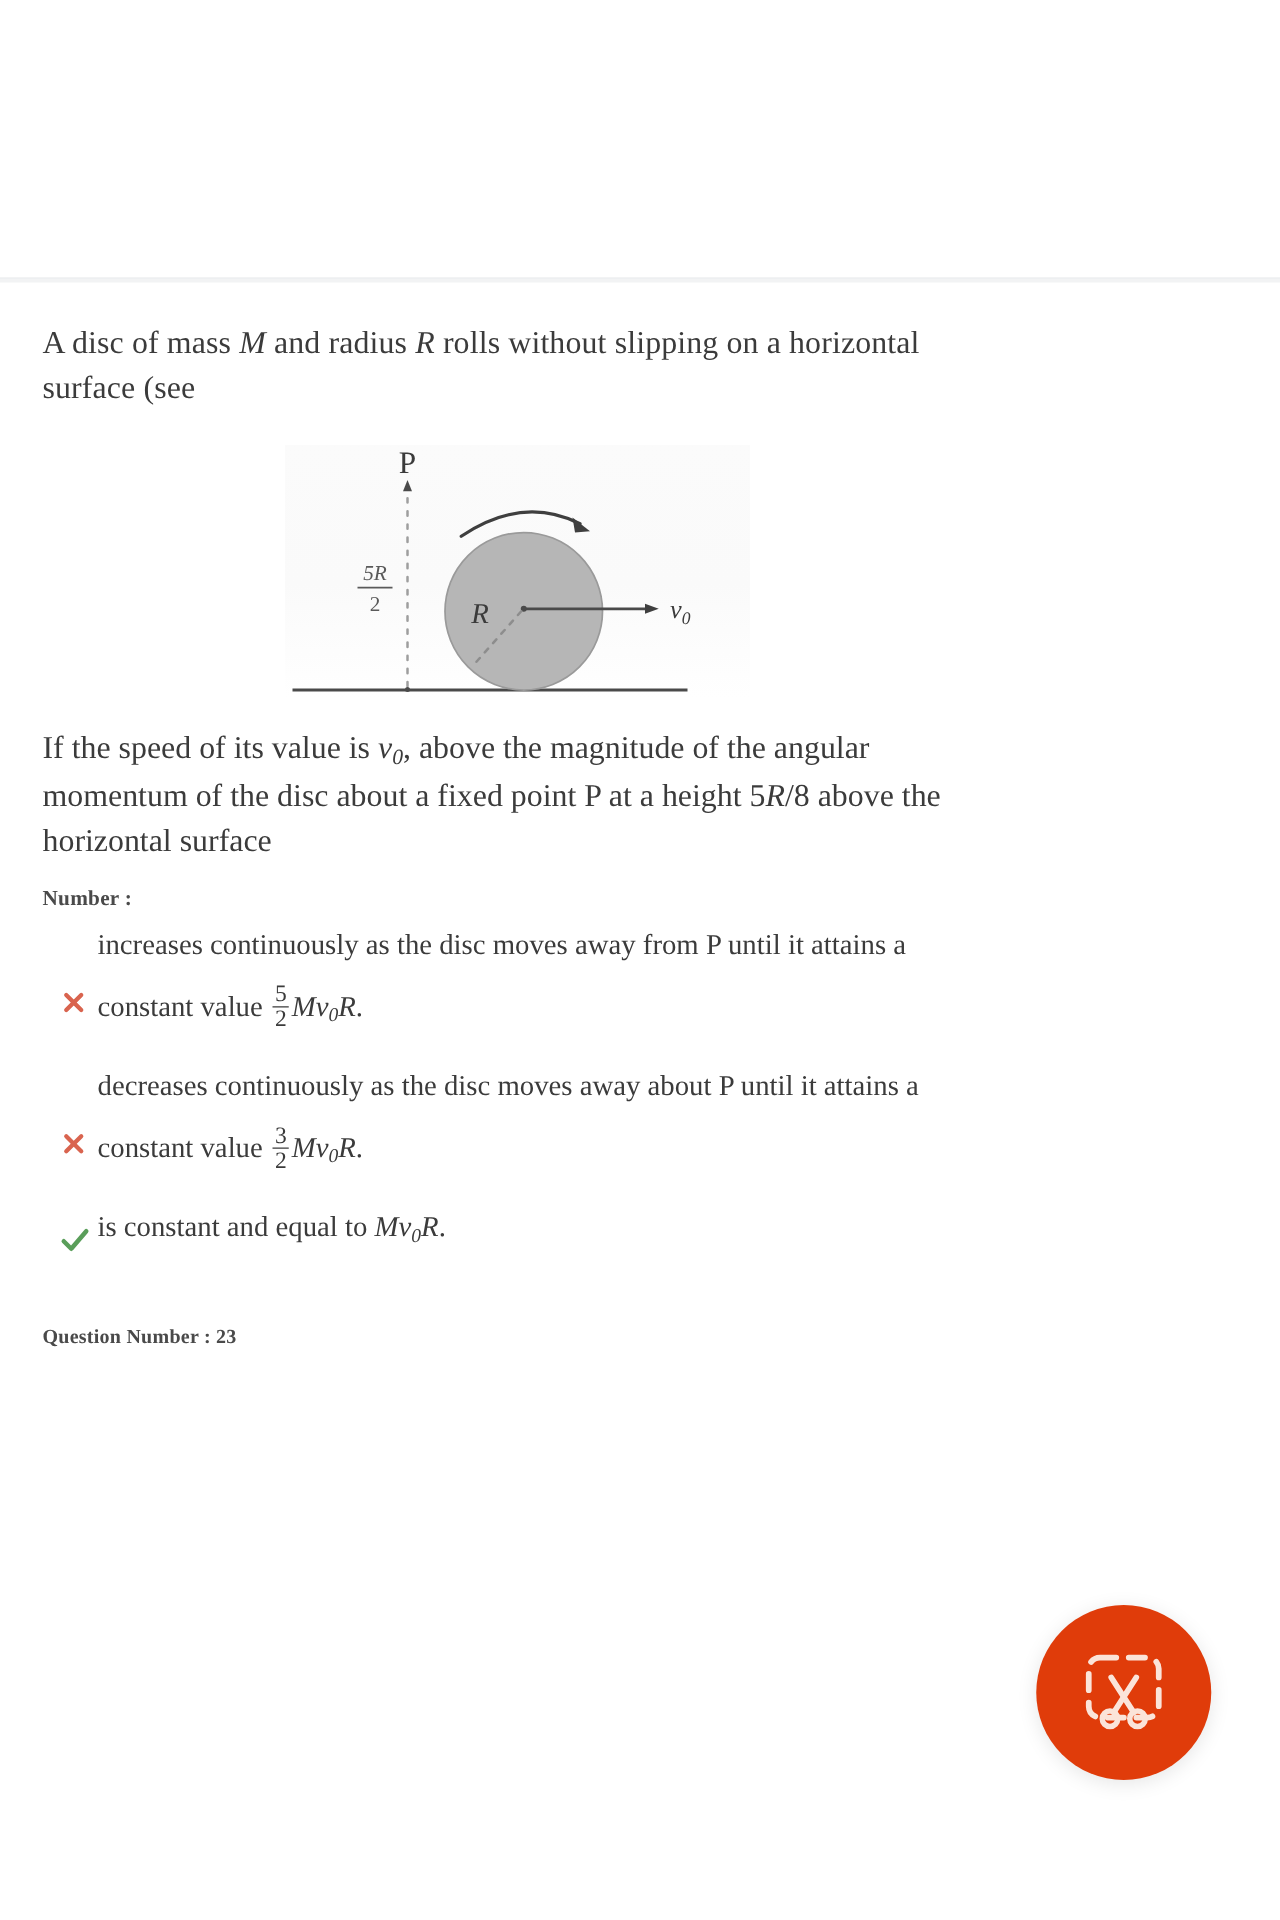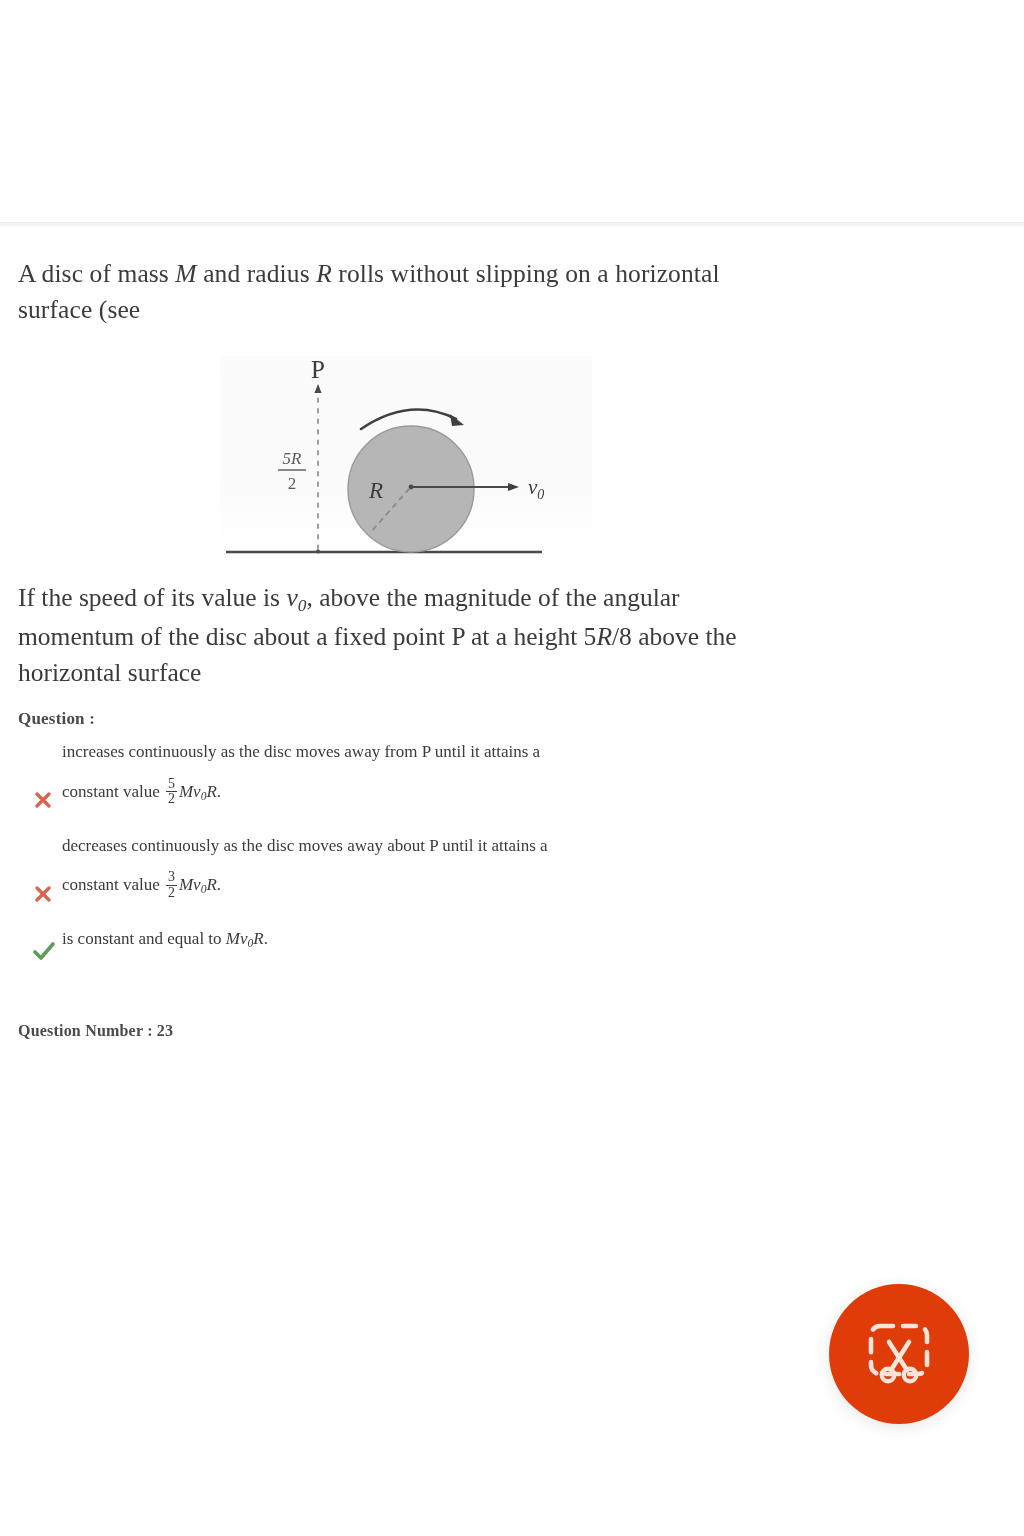--- a/index.html
+++ b/index.html
@@ -24,21 +24,21 @@
     background: #ffffff;
   }
   .top-divider {
     height: 3px;
     background: #f2f3f4;
     border-top: 1px solid #eceef0;
     width: 100%;
   }
 
   .page {
-    padding: 0 34px 0 18px;
+    padding: 0 34px 0 34px;
     box-sizing: border-box;
     width: 828px;
   }
 
   
   .stem {
     font-size: 25.5px;
     line-height: 1.42;
     color: #3b3b3b;
     margin-top: 30px;
@@ -77,21 +77,21 @@
     letter-spacing: .2px;
   }
 
   
   .option-list { margin-top: 10px; }
   .option {
     position: relative;
     min-height: 52px;
     padding-left: 44px;
     margin-bottom: 26px;
-    font-size: 17px;
+    font-size: 23px;
     line-height: 1.5;
     color: #3b3b3b;
   }
   .option .mark {
     position: absolute;
     left: 14px;
     width: 22px;
     height: 22px;
     display: block;
   }
@@ -194,21 +194,21 @@
         <text x="156" y="142" font-family="Liberation Serif, serif" font-size="23" fill="#3b3b3b" font-style="italic" text-anchor="middle">R</text>
       </svg>
     </div>
   </div>
 
   <div class="stem2">
     <span>If the speed of its value is </span><span class="mi">v</span><span class="sub">0</span><span>, above the magnitude of the angular momentum of</span>
     <span class="l2"><span>the disc about a fixed point P at a height 5</span><span class="mi">R</span><span>/8 above the horizontal surface</span></span>
   </div>
 
-  <div class="options-label">Question :</div>
+  <div class="options-label">Number :</div>
 
   <div class="option-list">
 
     <div class="option two-line">
       <span class="mark">
         <svg width="22" height="22" viewBox="0 0 22 22">
           <g stroke="#d9644f" stroke-width="3.4" stroke-linecap="round">
             <line x1="5" y1="5" x2="17" y2="17"></line>
             <line x1="17" y1="5" x2="5" y2="17"></line>
           </g>

